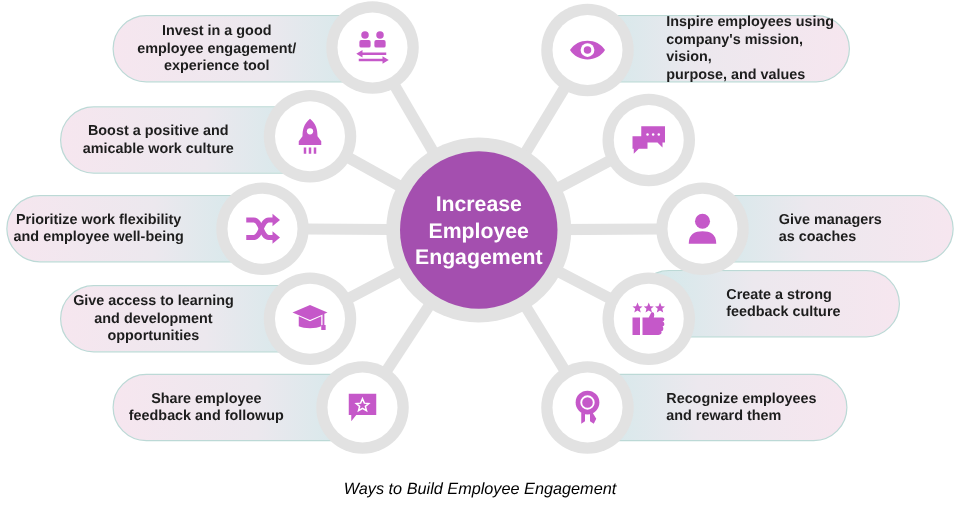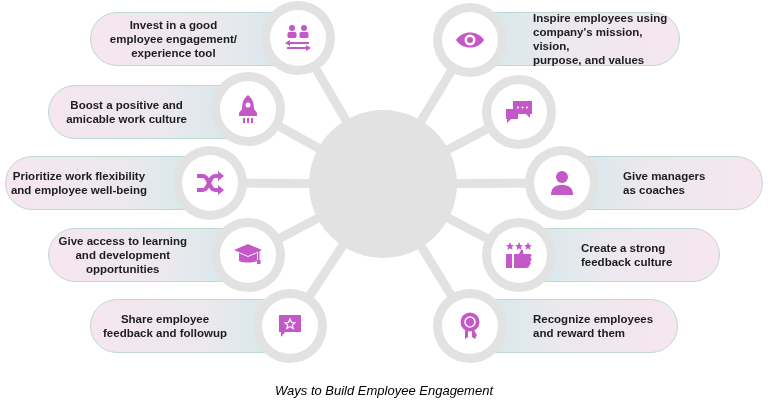--- a/index.html
+++ b/index.html
@@ -63,21 +63,21 @@
 
   <div class="pill right" style="left:460px;top:12px;width:220px;">
     <span class="pill-text">Inspire employees using
 company's mission, vision,
 purpose, and values</span>
   </div>
   <div class="pill right" style="left:550px;top:156px;width:213px;">
     <span class="pill-text">Give managers
 as coaches</span>
   </div>
-  <div class="pill right" style="left:508px;top:228px;width:212px;">
+  <div class="pill right" style="left:508px;top:216px;width:212px;">
     <span class="pill-text">Create a strong
 feedback culture</span>
   </div>
   <div class="pill right" style="left:460px;top:299px;width:218px;">
     <span class="pill-text">Recognize employees
 and reward them</span>
   </div>
 
   <div class="icon-ring" style="left:261px;top:1px;">
     <div class="icon-disc">
@@ -175,15 +175,20 @@
       <svg viewBox="0 0 30 30">
         <circle cx="15" cy="11" r="9.5" fill="#c558c9"></circle>
         <circle cx="15" cy="11" r="5" fill="none" stroke="#fff" stroke-width="1.5"></circle>
         <path d="M10 19 L10 28 L13 26 L13 20 Z" fill="#c558c9"></path>
         <path d="M17 20 L17 26 L20 28 L22 24 L19 19 Z" fill="#c558c9"></path>
       </svg>
     </div>
   </div>
 
   <div class="center-ring"></div>
+  <div class="center">
+    <span class="center-text">Increase
+Employee
+Engagement</span>
+  </div>
 
   <div class="caption">Ways to Build Employee Engagement</div>
 </div>
 
 </body></html>

